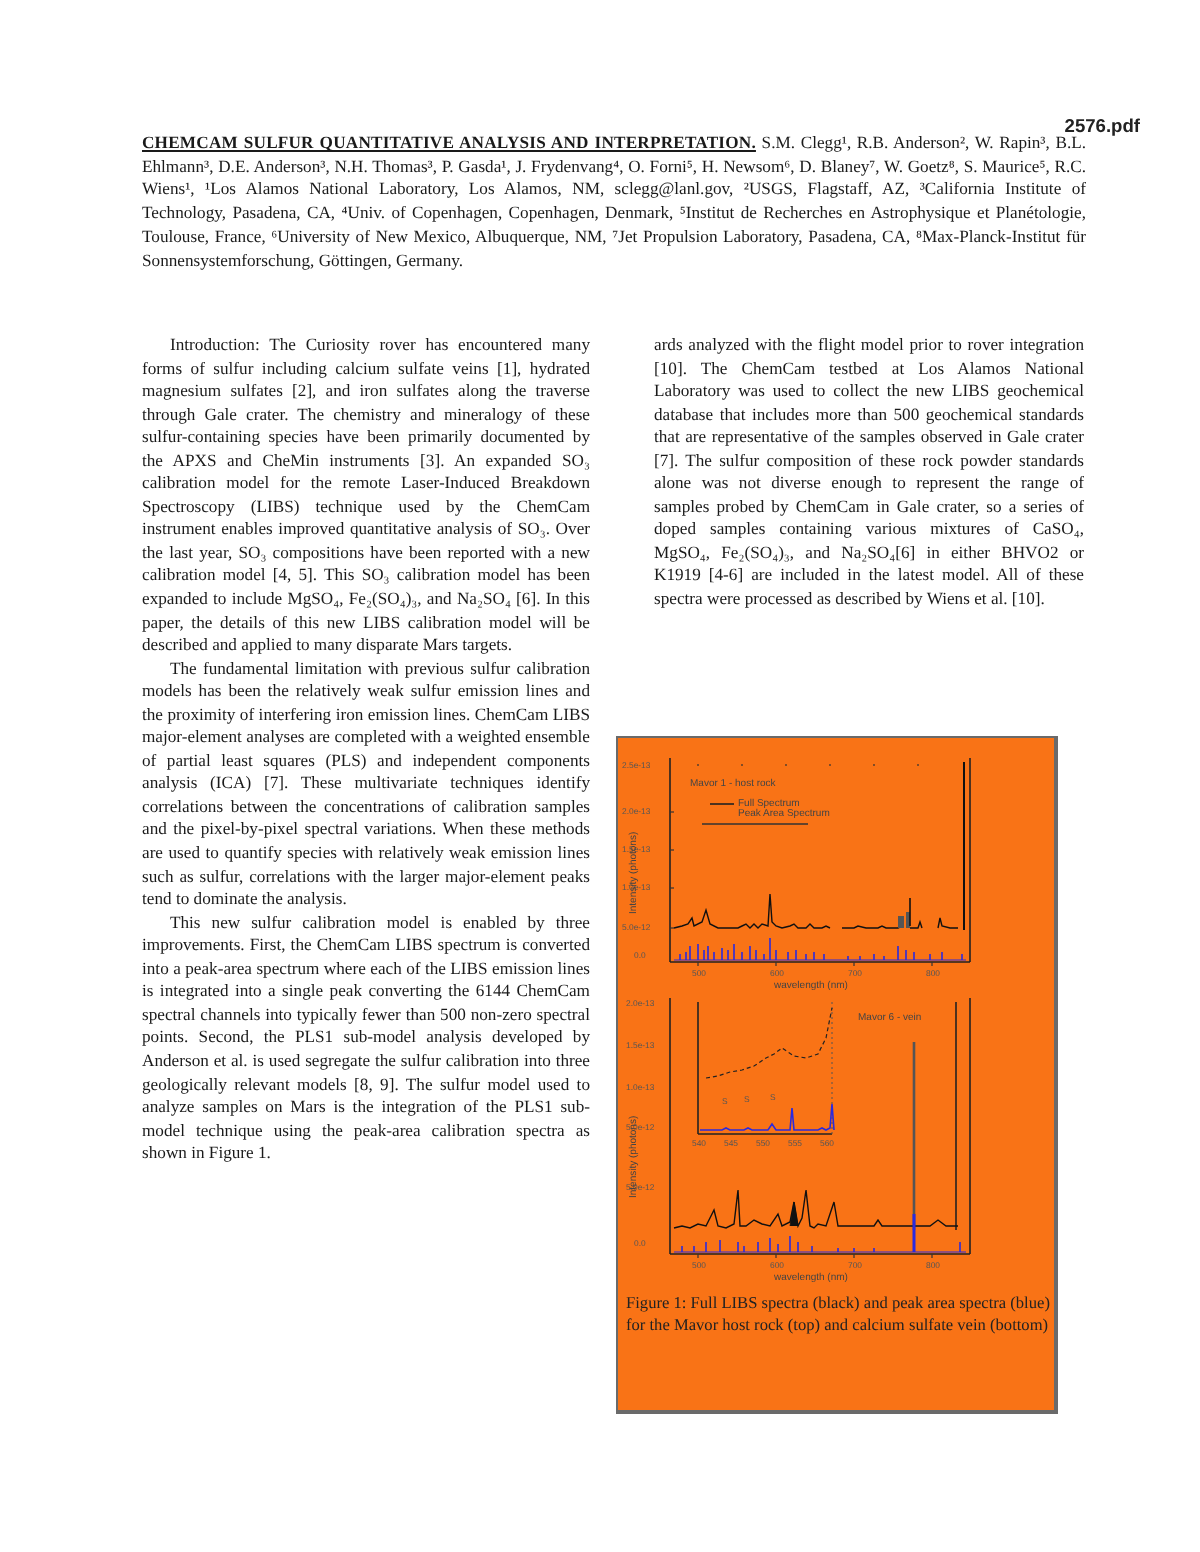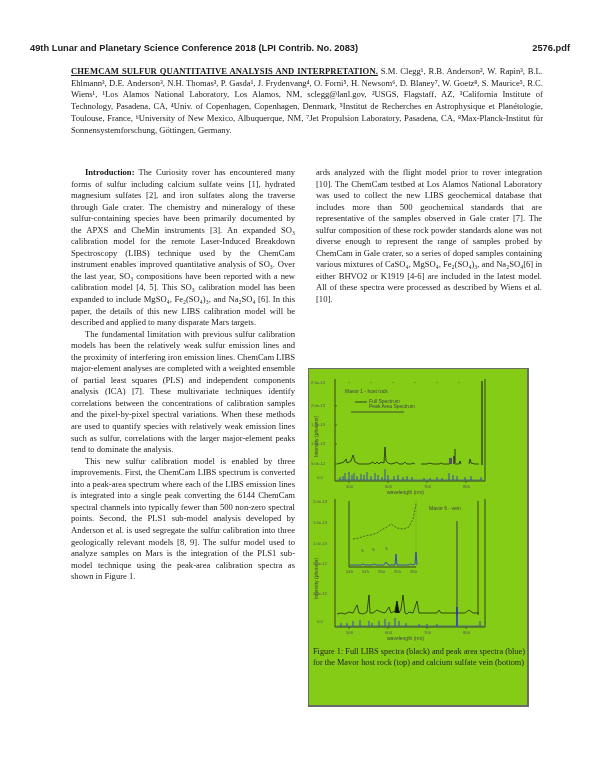--- a/index.html
+++ b/index.html
@@ -1,40 +1,39 @@
 <!DOCTYPE html>
 <html><head>
 <meta charset="utf-8">
 <style>
   html, body { margin: 0; padding: 0; background: #ffffff; }
   body { width: 600px; height: 776px; position: relative; overflow: hidden; font-family: "Liberation Serif", serif; color: #1a1a1a; }
   .header { position: absolute; top: 43px; left: 30px; right: 30px; height: 14px; font-family: "Liberation Sans", sans-serif; font-weight: bold; font-size: 9.3px; color: #222; }
   .header .left { position: absolute; left: 0; top: 0; }
-  .header .right { position: absolute; right: 0; top: 0; }
+  .header .right { position: absolute; right: 0; top: 15px; }
   .titleblock { position: absolute; top: 66px; left: 71px; width: 472px; font-size: 8.6px; line-height: 11.7px; text-align: justify; }
   .titleblock .title { font-weight: bold; letter-spacing: 0.1px; text-decoration: underline; }
   .col { position: absolute; top: 167px; font-size: 8.6px; line-height: 11.55px; text-align: justify; }
   .col p { margin: 0; text-indent: 14px; }
-  .col .noindent { text-indent: 0; }
-  .col b { font-weight: bold; margin-top: 26px; }
+  .col .noindent { text-indent: 0; margin-left: 11px; }
+  .col b { font-weight: normal; margin-top: 26px; }
   .col-left { left: 71px; width: 224px; }
   .col-right { left: 316px; width: 226px; }
 
-  .figure { position: absolute; left: 308px; top: 368px; width: 218px; height: 336px; border: 1.3px solid #6a6a6a; border-right-width: 2.2px; border-bottom-width: 2.2px; background: #84cc16; }
+  .figure { position: absolute; left: 308px; top: 368px; width: 218px; height: 336px; border: 1.3px solid #6a6a6a; border-right-width: 2.2px; border-bottom-width: 2.2px; background: #f97316; }
   .figure svg { position: absolute; left: 0; top: 0; }
   .caption { position: absolute; left: 4px; top: 277px; width: 212px; font-size: 8.3px; line-height: 11px; color: #222; }
   .tick { font-family: "Liberation Sans", sans-serif; font-size: 4.2px; fill: #555; }
   .axlabel { font-family: "Liberation Sans", sans-serif; font-size: 5px; fill: #444; }
   .legend-txt { font-family: "Liberation Sans", sans-serif; font-size: 5px; fill: #444; }
 </style>
 </head>
 <body>
 
 <div class="header">
-  <span class="left">49th Lunar and Planetary Science Conference 2018 (LPI Contrib. No. 2083)</span>
   <span class="right">2576.pdf</span>
 </div>
 
 <div class="titleblock">
   <span class="title">CHEMCAM SULFUR QUANTITATIVE ANALYSIS AND INTERPRETATION.</span><span> S.M. Clegg¹, R.B. Anderson², W. Rapin³, B.L. Ehlmann³, D.E. Anderson³, N.H. Thomas³, P. Gasda¹, J. Frydenvang⁴, O. Forni⁵, H. Newsom⁶, D. Blaney⁷, W. Goetz⁸, S. Maurice⁵, R.C. Wiens¹, ¹Los Alamos National Laboratory, Los Alamos, NM, sclegg@lanl.gov, ²USGS, Flagstaff, AZ, ³California Institute of Technology, Pasadena, CA, ⁴Univ. of Copenhagen, Copenhagen, Denmark, ⁵Institut de Recherches en Astrophysique et Planétologie, Toulouse, France, ⁶University of New Mexico, Albuquerque, NM, ⁷Jet Propulsion Laboratory, Pasadena, CA, ⁸Max-Planck-Institut für Sonnensystemforschung, Göttingen, Germany.</span>
 </div>
 
 <div class="col col-left">
   <p><b>Introduction:</b><span> The Curiosity rover has encountered many forms of sulfur including calcium sulfate veins [1], hydrated magnesium sulfates [2], and iron sulfates along the traverse through Gale crater. The chemistry and mineralogy of these sulfur-containing species have been primarily documented by the APXS and CheMin instruments [3]. An expanded SO₃ calibration model for the remote Laser-Induced Breakdown Spectroscopy (LIBS) technique used by the ChemCam instrument enables improved quantitative analysis of SO₃. Over the last year, SO₃ compositions have been reported with a new calibration model [4, 5]. This SO₃ calibration model has been expanded to include MgSO₄, Fe₂(SO₄)₃, and Na₂SO₄ [6]. In this paper, the details of this new LIBS calibration model will be described and applied to many disparate Mars targets.</span></p>
   <p>The fundamental limitation with previous sulfur calibration models has been the relatively weak sulfur emission lines and the proximity of interfering iron emission lines. ChemCam LIBS major-element analyses are completed with a weighted ensemble of partial least squares (PLS) and independent components analysis (ICA) [7]. These multivariate techniques identify correlations between the concentrations of calibration samples and the pixel-by-pixel spectral variations. When these methods are used to quantify species with relatively weak emission lines such as sulfur, correlations with the larger major-element peaks tend to dominate the analysis.</p>

